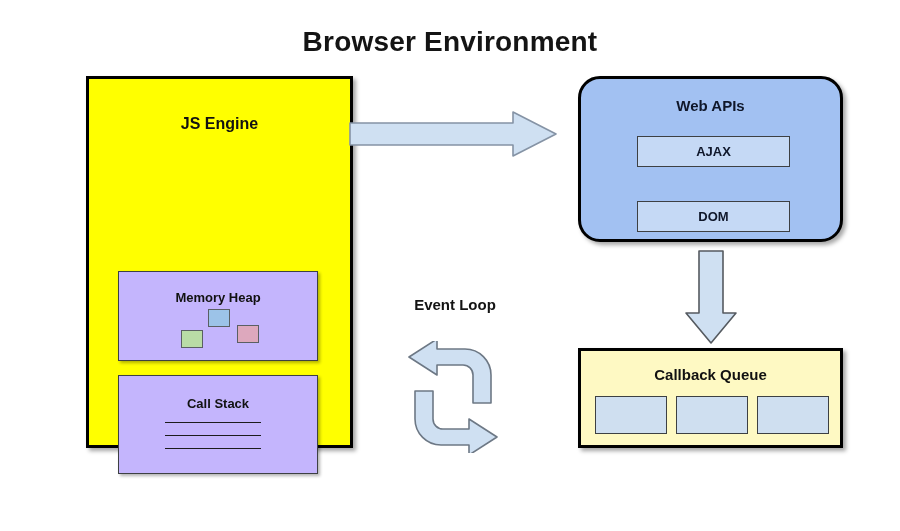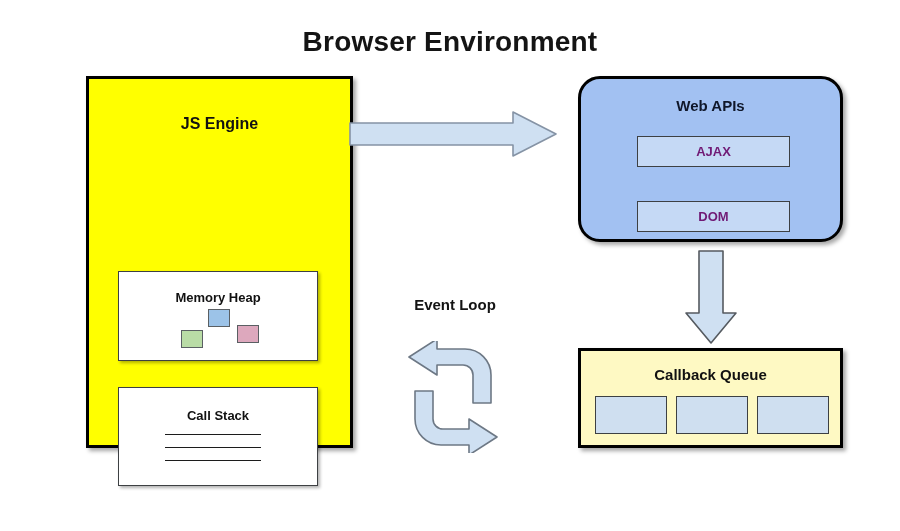--- a/index.html
+++ b/index.html
@@ -52,21 +52,21 @@
     top: 36px;
     width: 100%;
     text-align: center;
     font-size: 16px;
     font-weight: bold;
     color: #111111;
   }
 
   .inner-panel {
     position: absolute;
-    background: #ffffff;
+    background: #c4b5fd;
     border: 1.5px solid #3d4043;
     box-sizing: border-box;
     box-shadow: 2px 2px 3px rgba(0,0,0,0.30);
   }
   .inner-panel-label {
     position: absolute;
     left: 0;
     width: 100%;
     text-align: center;
     font-size: 13px;
@@ -77,21 +77,21 @@
   #memory-heap {
     left: 29px;
     top: 192px;
     width: 200px;
     height: 90px;
   }
   #memory-heap .inner-panel-label { top: 18px; }
 
   #call-stack {
     left: 29px;
-    top: 308px;
+    top: 296px;
     width: 200px;
     height: 99px;
   }
   #call-stack .inner-panel-label { top: 20px; }
 
   
   .heap-block {
     position: absolute;
     border: 1.5px solid #5a5f63;
     box-sizing: border-box;
@@ -156,21 +156,21 @@
   .api-item {
     position: absolute;
     left: 56px;
     width: 153px;
     height: 31px;
     background: #c5d9f5;
     border: 1.5px solid #3d4043;
     box-sizing: border-box;
     font-size: 13px;
     font-weight: bold;
-    color: #701a75;
+    color: #0f172a;
     display: flex;
     align-items: center;
     justify-content: center;
   }
   #api-item-0 { top: 57px; }
   #api-item-1 { top: 98px; margin-top: 24px; }
 
   
   #callback-queue {
     position: absolute;

